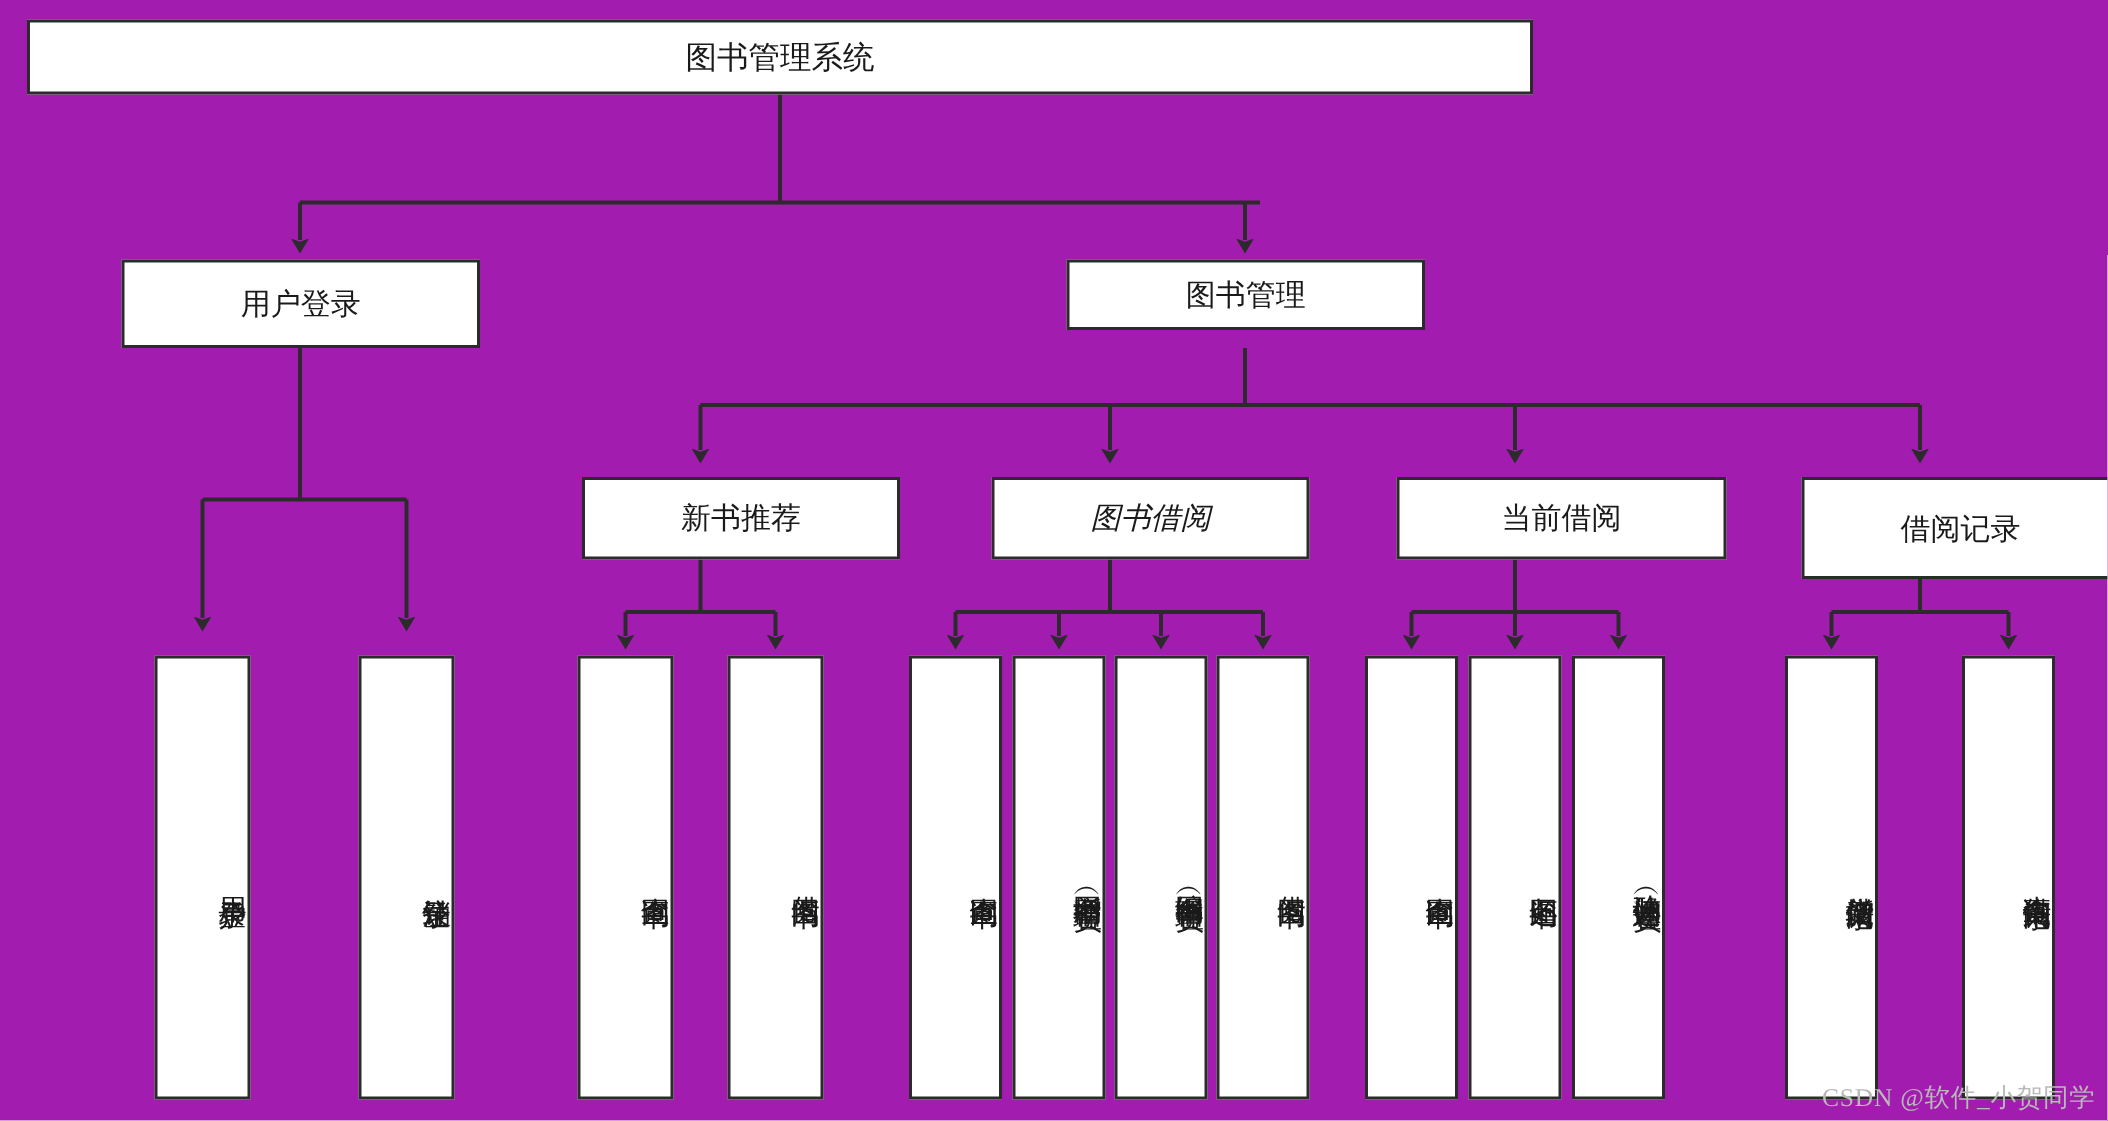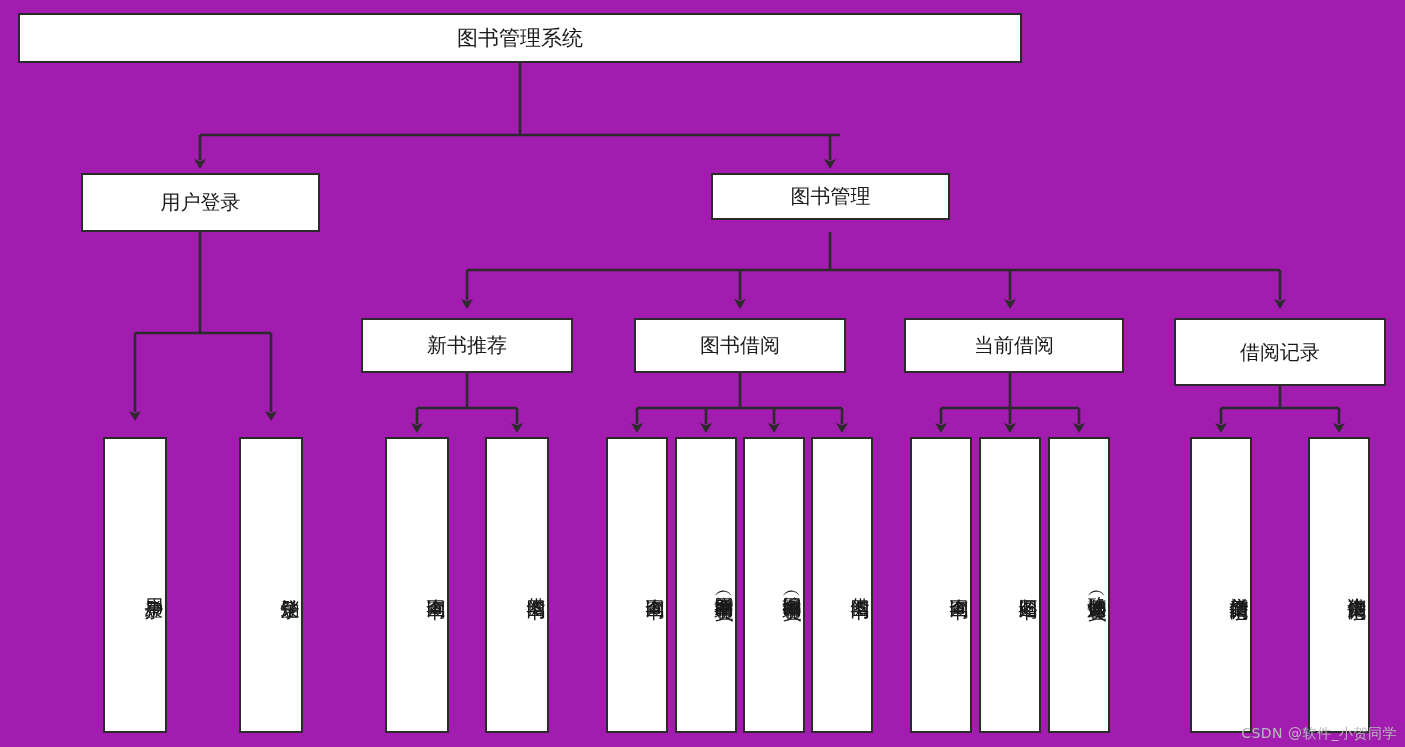--- a/index.html
+++ b/index.html
@@ -37,20 +37,21 @@
     z-index: 2;
   }
   .node.root {
     font-size: 21px;
   }
   .node.lvl1 {
     font-size: 20px;
   }
   .node.lvl2 {
     font-size: 20px;
+    margin-left: 27px;
   }
   .node.leaf {
     font-size: 19px;
     writing-mode: vertical-rl;
     text-orientation: upright;
     line-height: 1.12;
     letter-spacing: 1px;
     padding: 6px 0;
     align-items: flex-start;
     justify-content: center;
@@ -60,25 +61,26 @@
     white-space: nowrap;
   }
   .node.leaf .label {
     writing-mode: vertical-rl;
     text-orientation: upright;
   }
   #watermark {
     position: absolute;
     right: 8px;
     bottom: 4px;
-    font-size: 14px;
+    font-size: 17px;
     color: #b9b9b9;
     letter-spacing: 0.5px;
     z-index: 3;
     white-space: nowrap;
+    font-family: Liberation Serif, serif;
   }
 </style>
 </head>
 <body>
 
 <div id="canvas">
 
   <svg id="edges" viewBox="0 0 1405 747" xmlns="http://www.w3.org/2000/svg">
     <defs>
       <marker id="arrow" markerWidth="10" markerHeight="12" refX="1" refY="6" orient="auto" markerUnits="userSpaceOnUse">
@@ -136,21 +138,21 @@
   <div class="node lvl1" style="left:81px; top:173px; width:239px; height:59px;">
     <span class="label">用户登录</span>
   </div>
   <div class="node lvl1" style="left:711px; top:173px; width:239px; height:47px;">
     <span class="label">图书管理</span>
   </div>
 
   <div class="node lvl2" style="left:361px; top:318px; width:212px; height:55px;">
     <span class="label">新书推荐</span>
   </div>
-  <div class="node lvl2" style="left:634px; top:318px; width:212px; height:55px;">
+  <div class="node lvl2" style="left:634px; top:318px; width:212px; height:55px;font-style:italic;">
     <span class="label">图书借阅</span>
   </div>
   <div class="node lvl2" style="left:904px; top:318px; width:220px; height:55px;">
     <span class="label">当前借阅</span>
   </div>
   <div class="node lvl2" style="left:1174px; top:318px; width:212px; height:68px;">
     <span class="label">借阅记录</span>
   </div>
 
   <div class="node leaf" style="left:103px; top:437px; width:64px; height:296px;">

